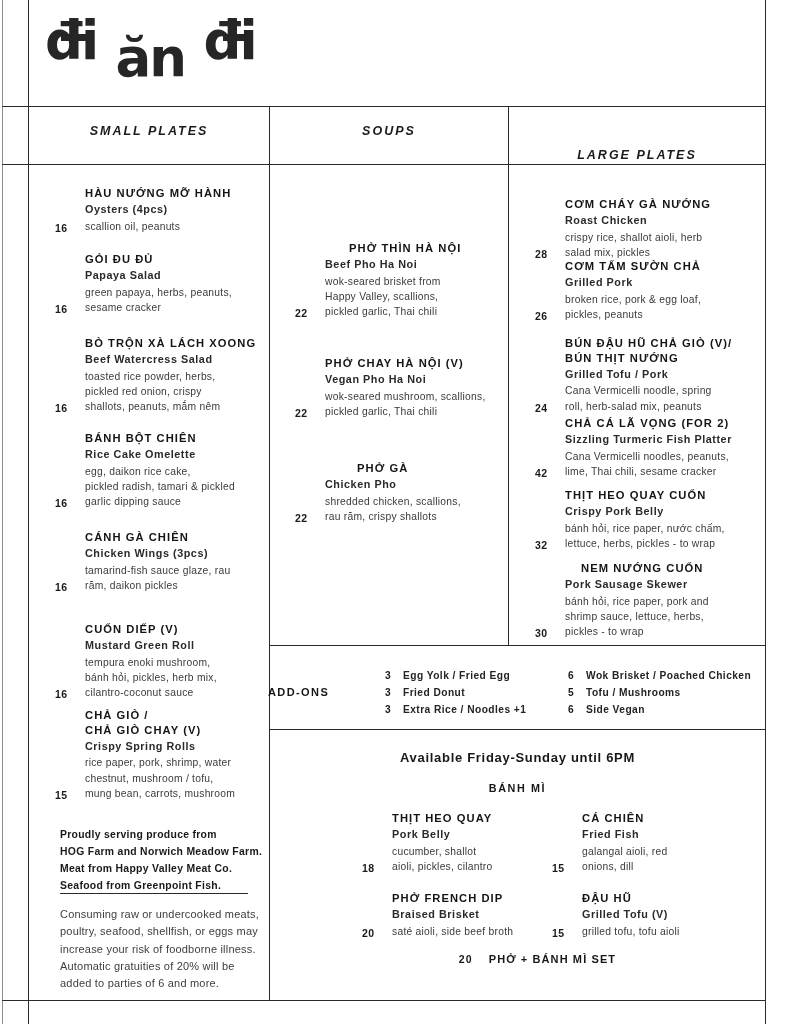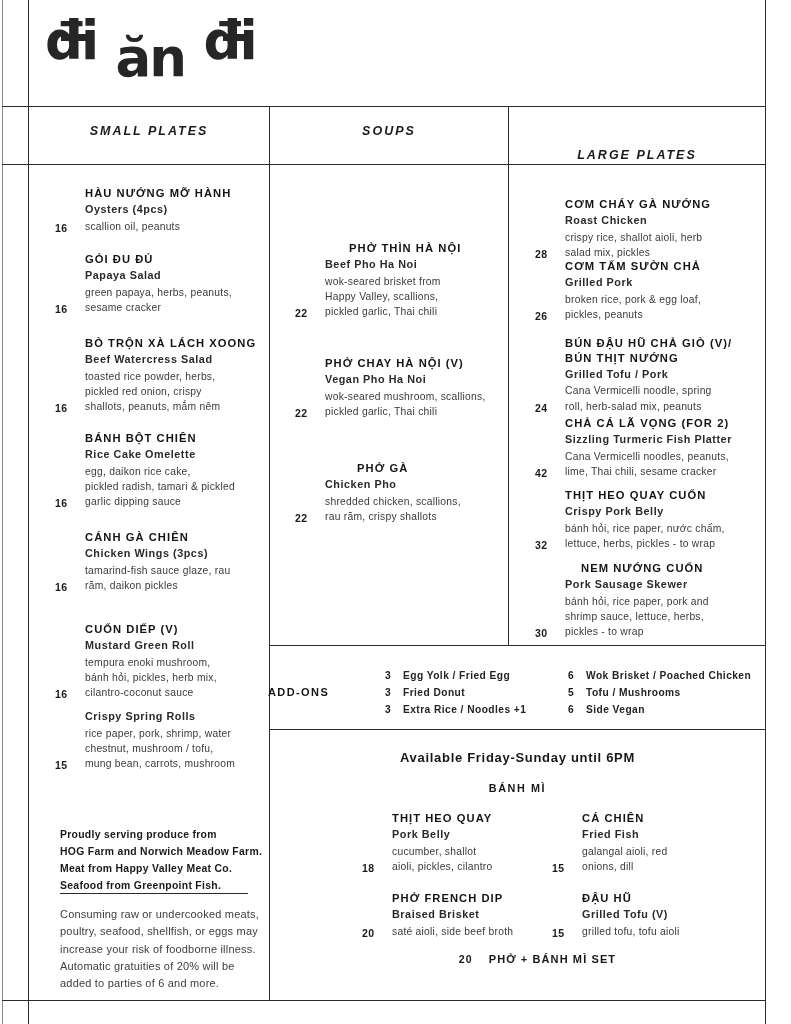--- a/index.html
+++ b/index.html
@@ -273,20 +273,22 @@
           <div class="vn" style="white-space: pre-line;">CUỐN DIẾP (V)</div>
           <div class="en">Mustard Green Roll</div>
           <div class="desc" style="white-space: pre-line;">tempura enoki mushroom,
 bánh hỏi, pickles, herb mix,
 cilantro-coconut sauce</div>
         </div>
       </div>
       <div class="item" style="left: 55px; top: 708px; width: 205px;">
         <div class="price">15</div>
         <div class="itemtext">
+          <div class="vn" style="white-space: pre-line;">CHẢ GIÒ /
+CHẢ GIÒ CHAY (V)</div>
           <div class="en">Crispy Spring Rolls</div>
           <div class="desc" style="white-space: pre-line;">rice paper, pork, shrimp, water
 chestnut, mushroom / tofu,
 mung bean, carrots, mushroom</div>
         </div>
       </div>
     </div>
 
   <div id="soups-col">
       <div class="item" style="left: 295px; top: 241px; width: 205px;">

